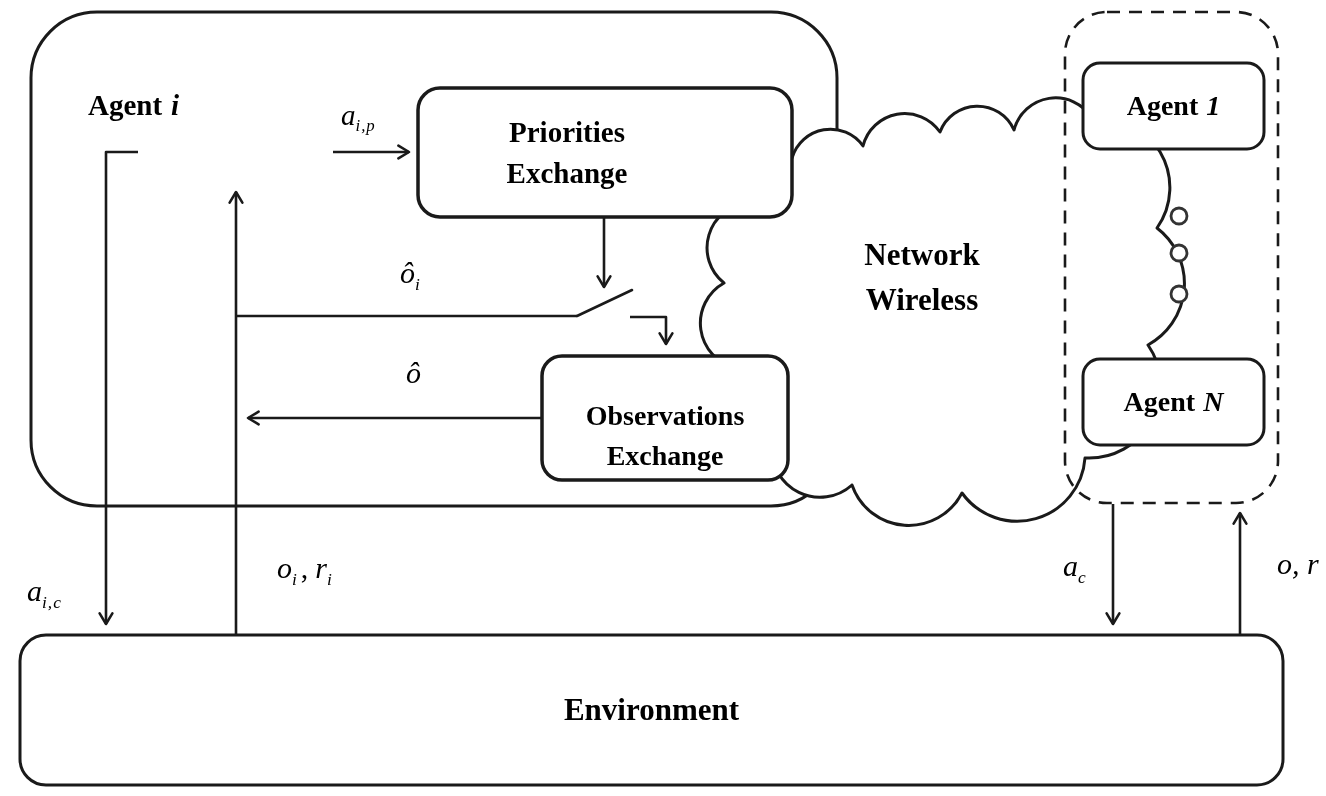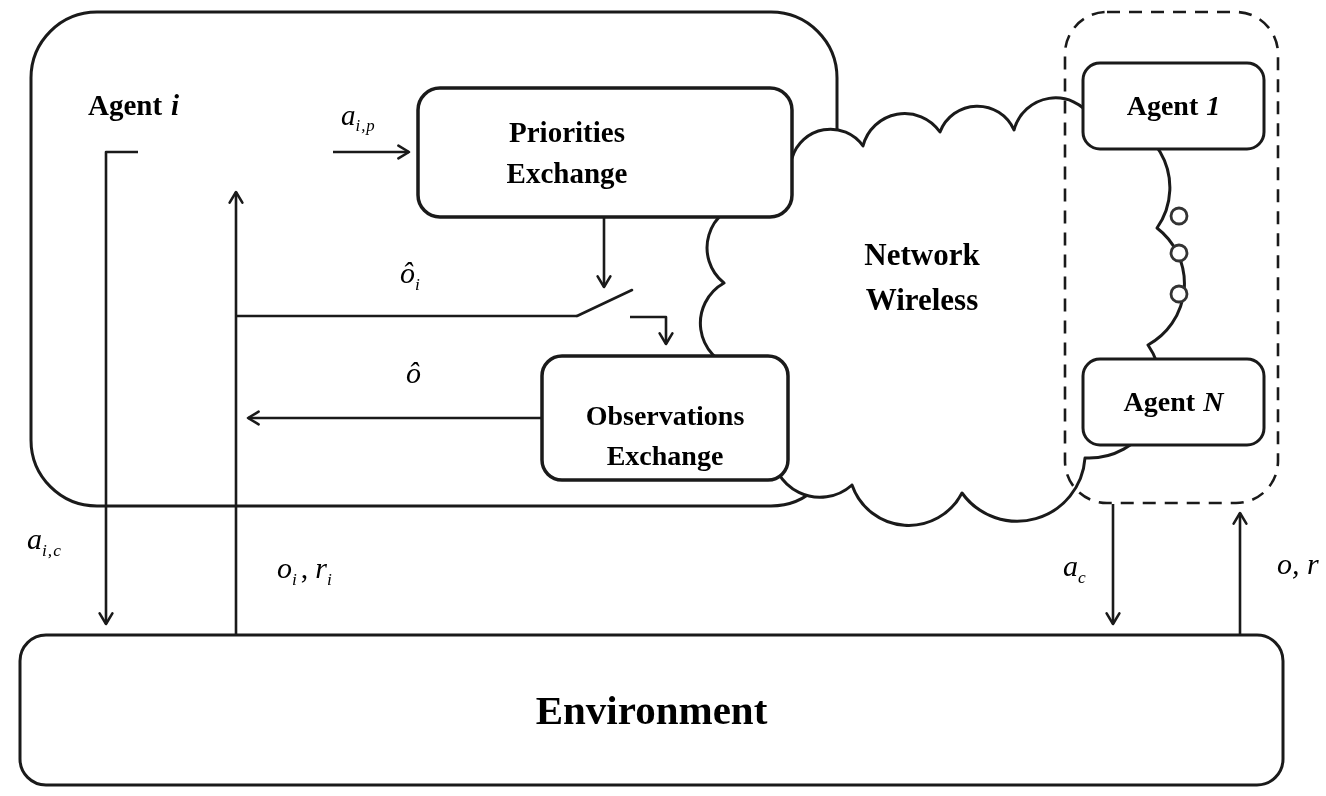--- a/index.html
+++ b/index.html
@@ -92,21 +92,21 @@
   </div>
 
   <div class="mlabel" style="left:400px;top:256px">
     <span>ô</span><sub>i</sub>
   </div>
 
   <div class="mlabel" style="left:406px;top:356px">
     <span>ô</span>
   </div>
 
-  <div class="mlabel" style="left:27px;top:522px">
+  <div class="mlabel" style="left:27px;top:574px">
     <span>a</span><sub>i,c</sub>
   </div>
 
   <div class="mlabel" style="left:277px;top:551px">
     <span>o</span><sub>i</sub><span class="comma">,</span><span>r</span><sub>i</sub>
   </div>
 
   <div class="mlabel" style="left:1063px;top:549px">
     <span>a</span><sub>c</sub>
   </div>
@@ -133,17 +133,17 @@
   <div class="boxlabel agentbox" style="left:1083px;top:63px;width:181px;height:86px;font-size:28px;flex-direction:row">
     <span>Agent</span>
       <span class="var">1</span>
   </div>
 
   <div class="boxlabel agentbox" style="left:1083px;top:359px;width:181px;height:86px;font-size:28px;flex-direction:row">
     <span>Agent</span>
       <span class="var">N</span>
   </div>
 
-  <div class="boxlabel" style="left:20px;top:635px;width:1263px;height:150px;font-size:41px">
+  <div class="boxlabel" style="left:20px;top:635px;width:1263px;height:150px;font-size:31px">
     <span>Environment</span>
   </div>
 
 </div>
 
 </body></html>

